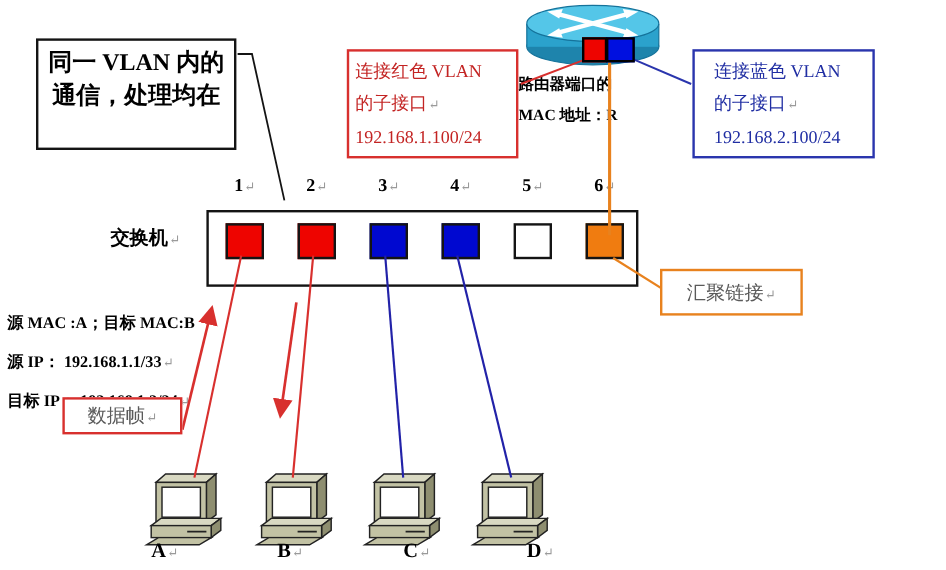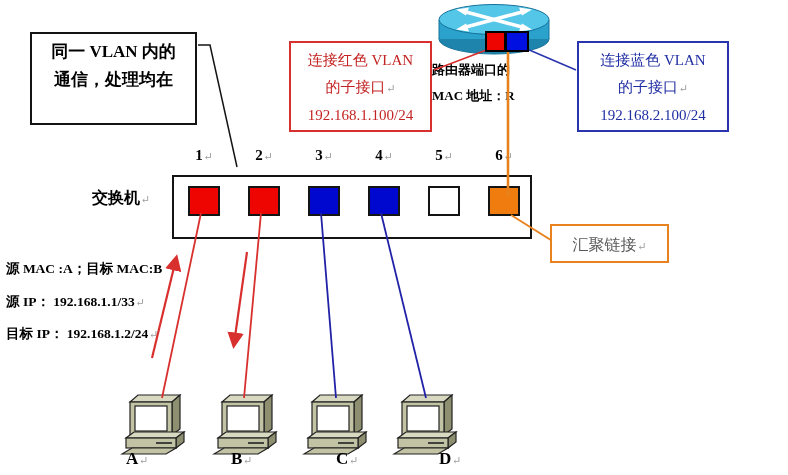--- a/index.html
+++ b/index.html
@@ -2,23 +2,23 @@
 <html><head>
 <meta charset="utf-8">
 <style>
   html,body{margin:0;padding:0;background:#fff;}
   #canvas{
     position:relative;width:788px;height:475px;background:#ffffff;overflow:hidden;
     font-family:"Liberation Serif","DejaVu Serif",serif;color:#000;
   }
   .abs{position:absolute;}
   
-  .notebox{position:absolute;background:#fff;z-index:10;box-sizing:border-box;text-align:center;}
+  .notebox{position:absolute;background:#fff;z-index:10;box-sizing:border-box;}
   .same-vlan{left:30px;top:32px;width:167px;height:93px;border:2px solid #141414;
-    font-weight:bold;font-size:17px;line-height:28px;text-align:center;padding-top:4px;}
+    font-weight:bold;font-size:20px;line-height:28px;text-align:center;padding-top:4px;}
   .red-note{left:289px;top:41px;width:143px;height:91px;border:2px solid #d8302e;
     color:#c32423;font-size:15px;line-height:27px;padding:4px 5px;}
   .blue-note{left:577px;top:41px;width:152px;height:91px;border:2px solid #2a35ad;
     color:#202ea3;font-size:15px;line-height:27px;padding:4px 16px;}
   .router-mac{left:432px;top:57px;width:148px;font-weight:bold;font-size:13px;
     line-height:26px;z-index:4;}
   .frame-info-line{position:absolute;left:6px;font-weight:bold;font-size:13.5px;z-index:4;white-space:nowrap;}
   .dataframe{left:52px;top:331px;width:100px;height:31px;border:2px solid #d8302e;
     color:#5a5a5a;font-size:16px;text-align:center;line-height:29px;}
   .trunkbox{left:550px;top:224px;width:119px;height:39px;border:2px solid #e8821e;
@@ -122,20 +122,21 @@
   <div class="port port-red" style="left:248px;"></div>
   <div class="port port-blue" style="left:308px;"></div>
   <div class="port port-blue" style="left:368px;"></div>
   <div class="port port-none" style="left:428px;"></div>
   <div class="port port-trunk" style="left:488px;"></div>
 
   <div class="frame-info-line" style="top:260px;">源 MAC :A；目标 MAC:B</div>
   <div class="frame-info-line" style="top:293px;"><span>源 IP： 192.168.1.1/33</span><span class="mark">↵</span></div>
   <div class="frame-info-line" style="top:325px;"><span>目标 IP： 192.168.1.2/24</span><span class="mark">↵</span></div>
 
+  <div class="notebox dataframe"><span>数据帧</span><span class="mark">↵</span></div>
 
   <div class="notebox trunkbox"><span>汇聚链接</span><span class="mark">↵</span></div>
 
   <div class="host" style="left:120px;"><svg width="72" height="64">
         <use href="#pc"></use>
       </svg></div>
   <div class="host" style="left:212px;"><svg width="72" height="64">
         <use href="#pc"></use>
       </svg></div>
   <div class="host" style="left:302px;"><svg width="72" height="64">

